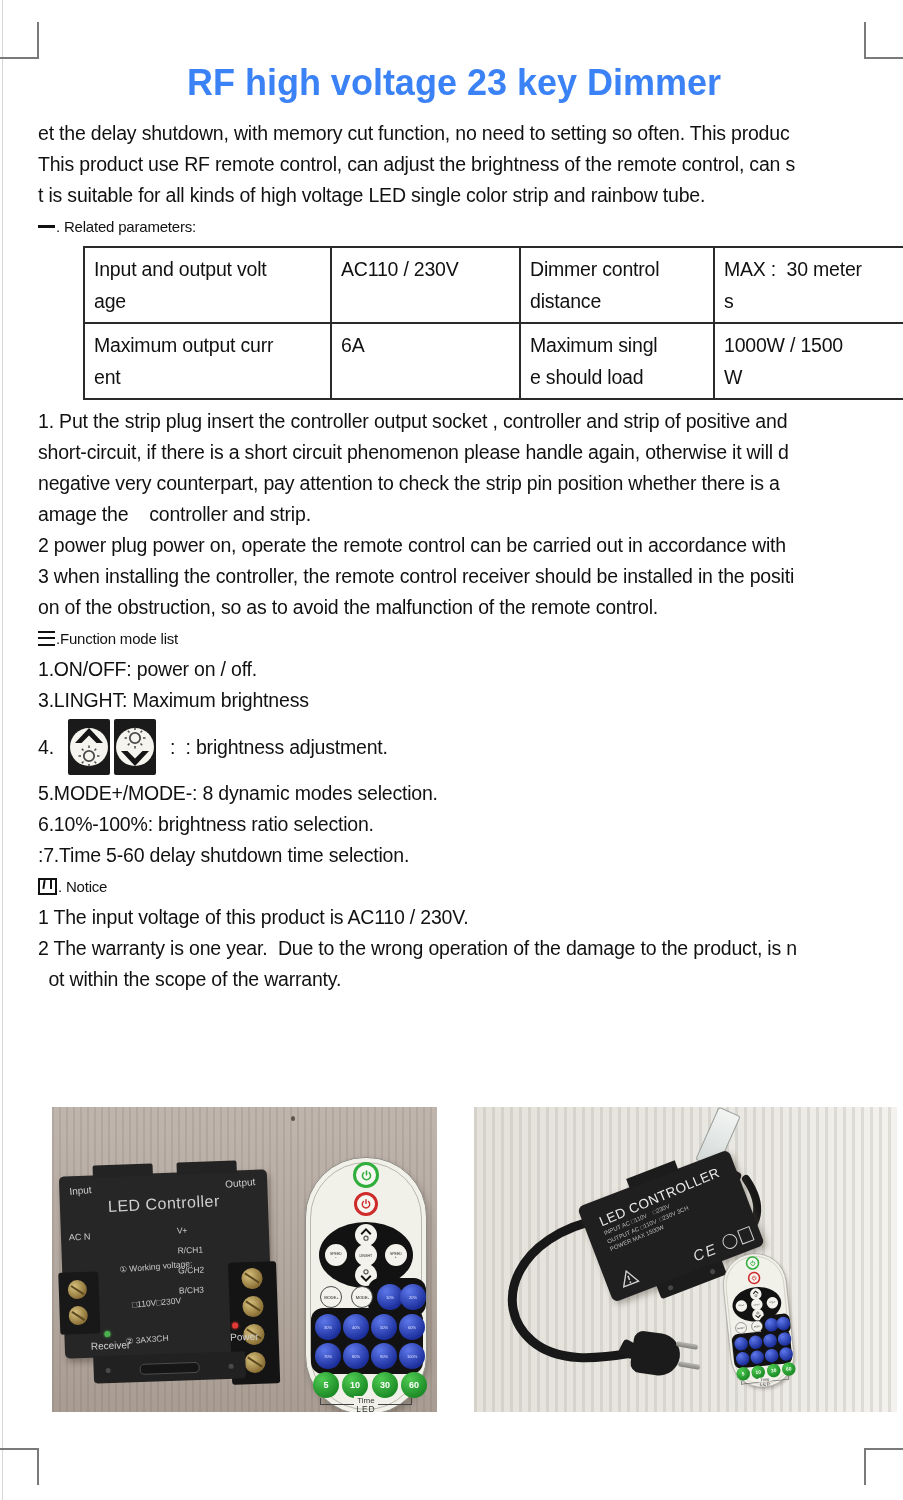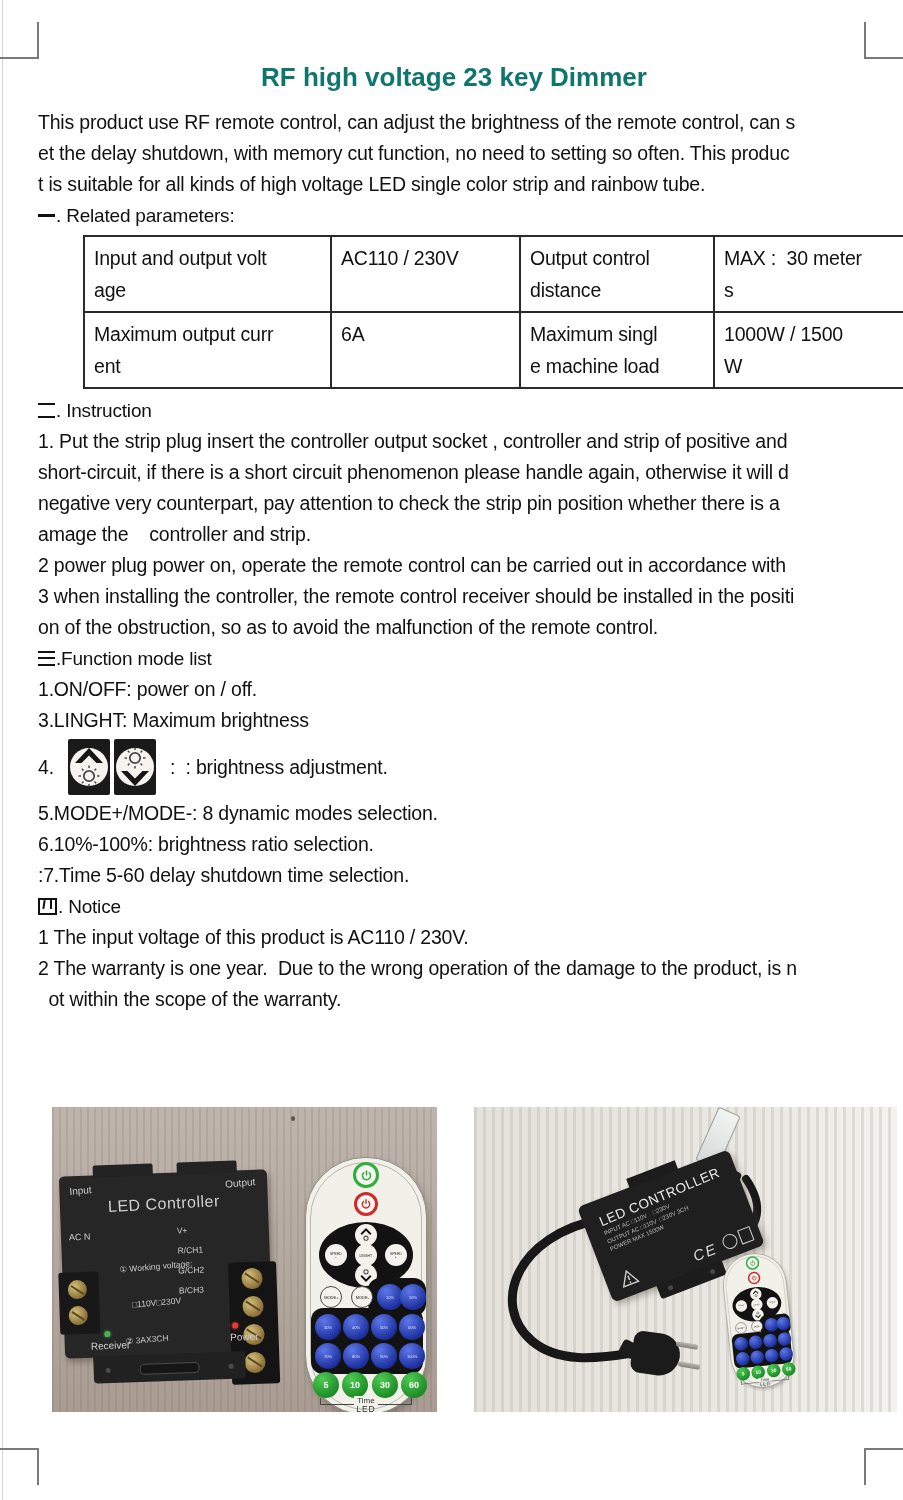--- a/index.html
+++ b/index.html
@@ -11,23 +11,23 @@
   
   .page-edge{position:absolute;left:2px;top:0;width:1px;height:1500px;background:#d7d7d7;}
   .crop{position:absolute;width:37px;height:35px;}
   .crop-tl{left:0;top:22px;border-right:2px solid #7a7a7a;border-bottom:2px solid #7a7a7a;}
   .crop-tr{right:0;top:22px;border-left:2px solid #7a7a7a;border-bottom:2px solid #7a7a7a;}
   .crop-bl{left:0;top:1448px;border-right:2px solid #7a7a7a;border-top:2px solid #7a7a7a;}
   .crop-br{right:0;top:1448px;border-left:2px solid #7a7a7a;border-top:2px solid #7a7a7a;}
 
   
   .content{position:absolute;left:38px;top:62px;width:832px;}
-  .doc-title{text-align:center;font-size:26px;font-weight:600;letter-spacing:0;margin:0 0 14px 0;color:#0f766e;}
+  .doc-title{text-align:center;font-size:36px;font-weight:600;letter-spacing:0;margin:0 0 14px 0;color:#3b82f6;}
   .line{white-space:pre;font-size:19.5px;line-height:31px;letter-spacing:-0.2px;}
-  .heading{font-size:19px;line-height:31px;letter-spacing:-0.2px;display:flex;align-items:center;}
+  .heading{font-size:15px;line-height:31px;letter-spacing:-0.2px;display:flex;align-items:center;}
 
   
   .cjk{display:inline-block;position:relative;margin-right:1px;}
   .cjk-one{width:17px;height:2.4px;background:#111;vertical-align:5px;}
   .cjk-two{width:17px;height:11px;border-top:2.4px solid #111;border-bottom:2.4px solid #111;vertical-align:0px;}
   .cjk-three{width:17px;height:15px;vertical-align:-2px;
     background:linear-gradient(#111 0 2.4px,transparent 2.4px 6px,#111 6px 8.4px,transparent 8.4px 12.6px,#111 12.6px 15px);}
   .cjk-four{width:15px;height:13px;border:2.2px solid #111;vertical-align:-2px;}
   .cjk-four::before,.cjk-four::after{content:"";position:absolute;top:0;width:2px;height:9px;background:#111;}
   .cjk-four::before{left:2.5px;transform:rotate(8deg);}
@@ -158,74 +158,70 @@
 <div class="page-edge"></div>
 <div class="crop crop-tl"></div>
 <div class="crop crop-tr"></div>
 <div class="crop crop-bl"></div>
 <div class="crop crop-br"></div>
 
 <div class="content">
 
   <h1 class="doc-title">RF high voltage 23 key Dimmer</h1>
 
+  <div class="line">et the delay shutdown, with memory cut function, no need to setting so often. This produc</div>
   <div class="line">This product use RF remote control, can adjust the brightness of the remote control, can s</div>
-  <div class="line">et the delay shutdown, with memory cut function, no need to setting so often. This produc</div>
   <div class="line">t is suitable for all kinds of high voltage LED single color strip and rainbow tube.</div>
 
   <div class="heading">
       <span class="cjk cjk-one"></span>
       <span>. Related parameters:</span>
     </div>
 
   <table class="params">
     <tbody>
         <tr>
       <td class="cw0">
             <div class="cl">Input and output volt</div>
             <div class="cl">age</div>
           </td>
       <td class="cw1">
             <div class="cl">AC110 / 230V</div>
             <div class="cl"></div>
           </td>
       <td class="cw2">
-            <div class="cl">Output control</div>
+            <div class="cl">Dimmer control</div>
             <div class="cl">distance</div>
           </td>
       <td class="cw3">
             <div class="cl">MAX :  30 meter</div>
             <div class="cl">s</div>
           </td>
     </tr>
     <tr>
       <td class="cw0">
             <div class="cl">Maximum output curr</div>
             <div class="cl">ent</div>
           </td>
       <td class="cw1">
             <div class="cl">6A</div>
             <div class="cl"></div>
           </td>
       <td class="cw2">
             <div class="cl">Maximum singl</div>
-            <div class="cl">e machine load</div>
+            <div class="cl">e should load</div>
           </td>
       <td class="cw3">
             <div class="cl">1000W / 1500</div>
             <div class="cl">W</div>
           </td>
     </tr>
   </tbody>
     </table>
 
-  <div class="heading">
-      <span class="cjk cjk-two"></span>
-      <span>. Instruction</span>
-    </div>
   <div class="line">1. Put the strip plug insert the controller output socket , controller and strip of positive and</div>
   <div class="line">short-circuit, if there is a short circuit phenomenon please handle again, otherwise it will d</div>
   <div class="line">negative very counterpart, pay attention to check the strip pin position whether there is a</div>
   <div class="line">amage the    controller and strip.</div>
   <div class="line">2 power plug power on, operate the remote control can be carried out in accordance with</div>
   <div class="line">3 when installing the controller, the remote control receiver should be installed in the positi</div>
   <div class="line">on of the obstruction, so as to avoid the malfunction of the remote control.</div>
 
   <div class="heading">
       <span class="cjk cjk-three"></span>

